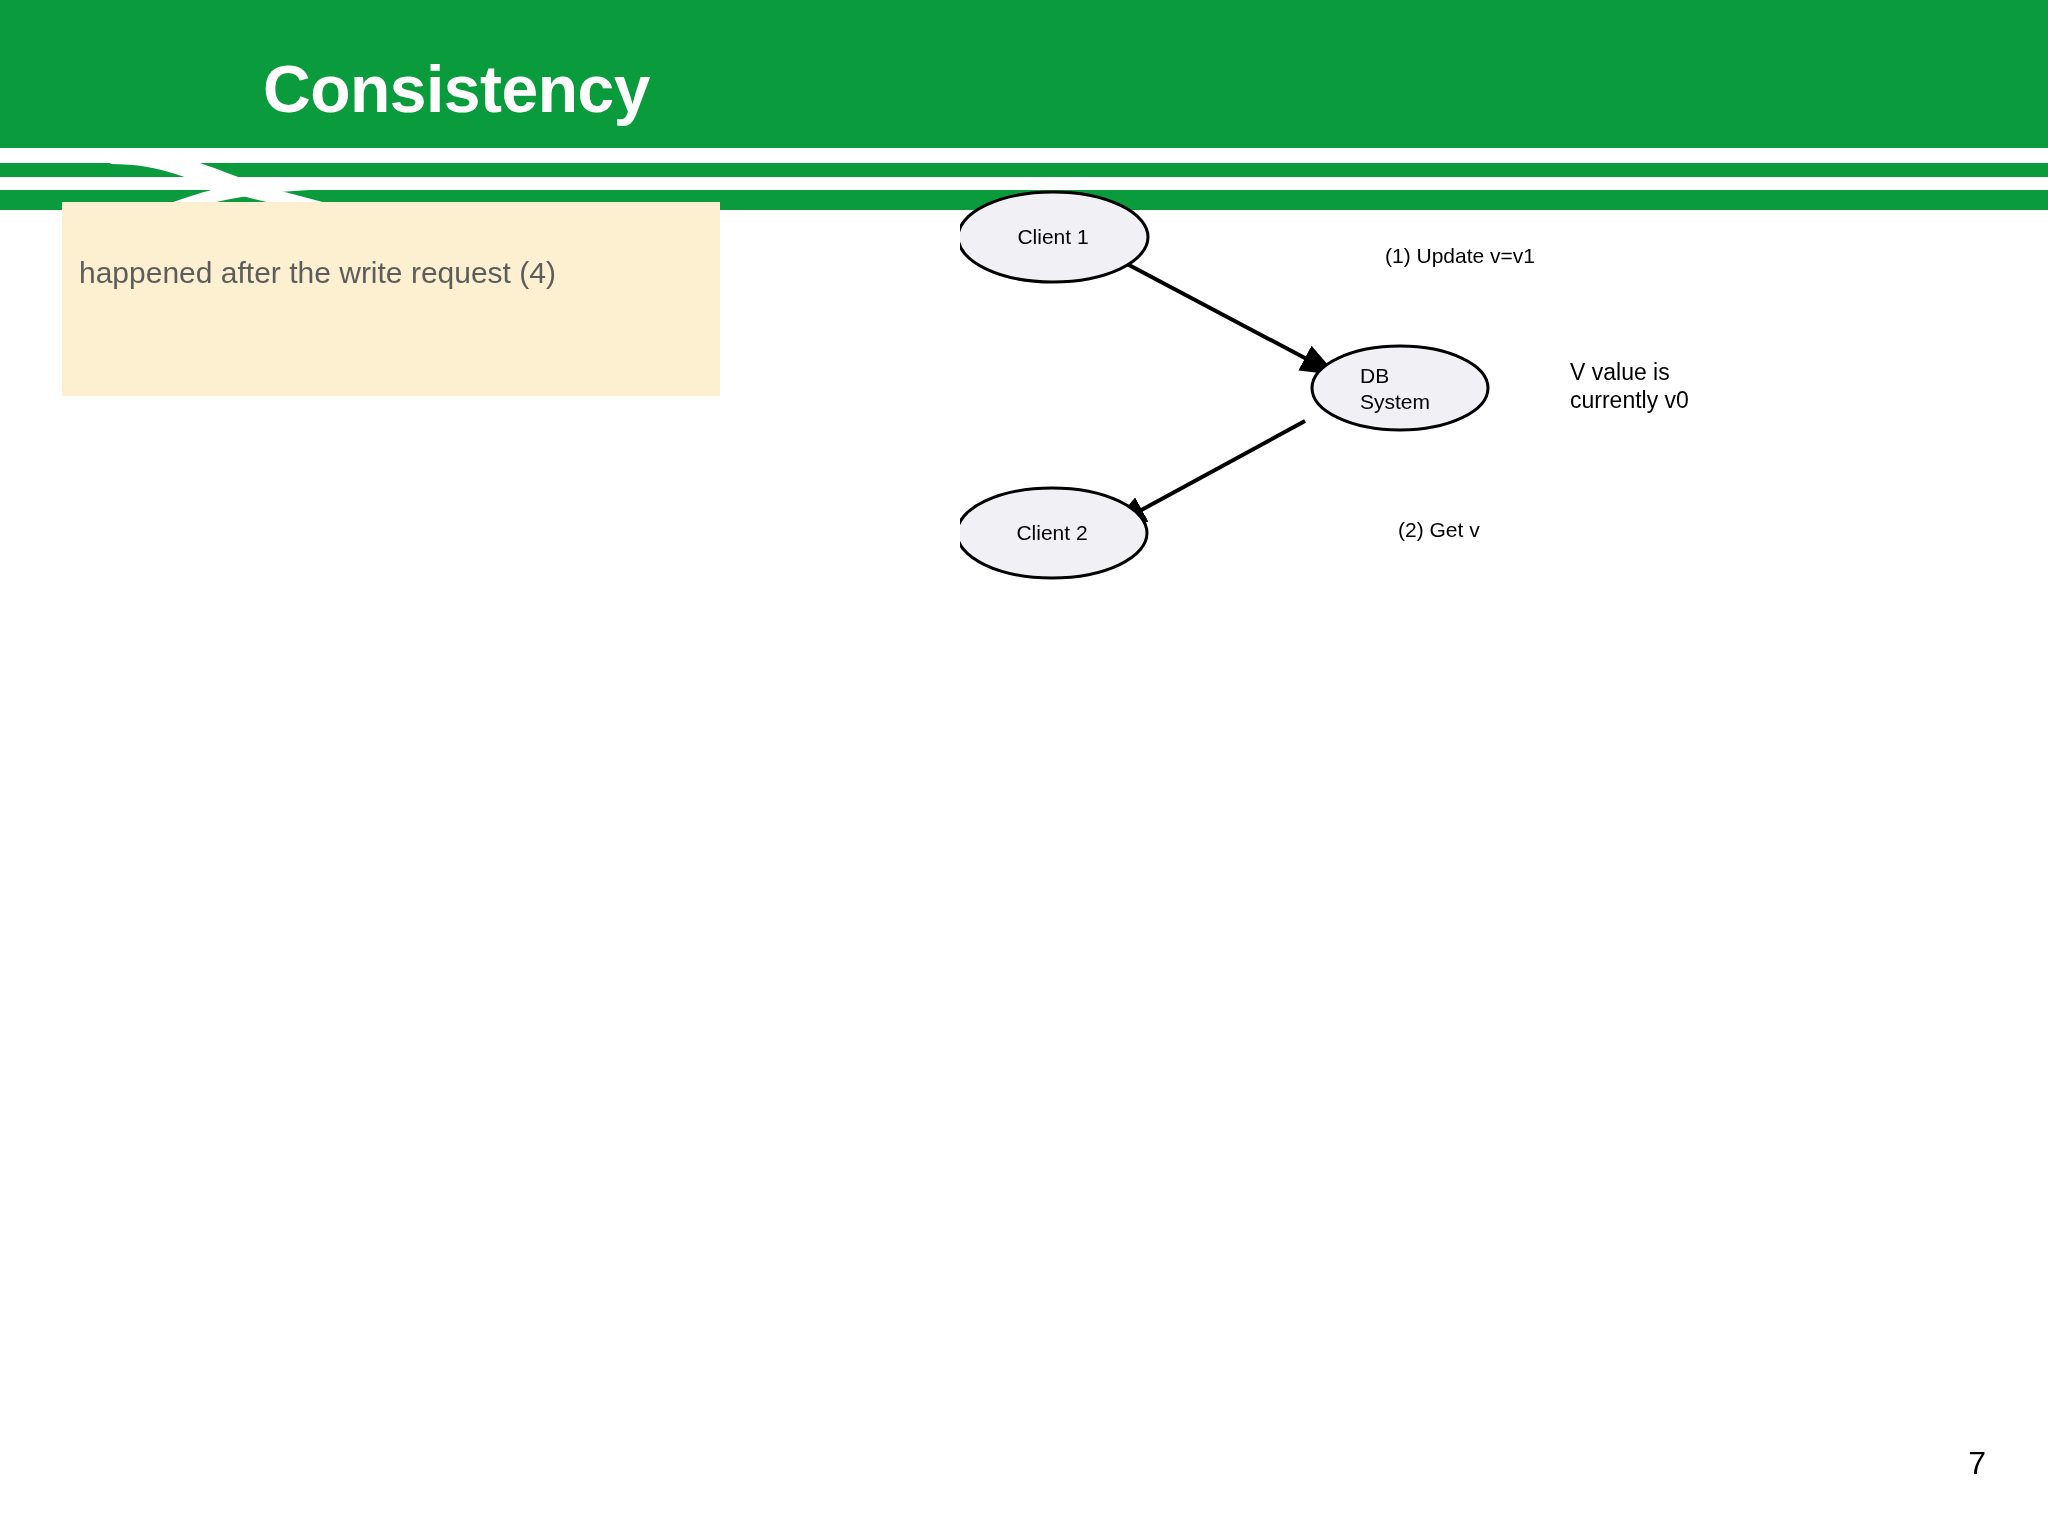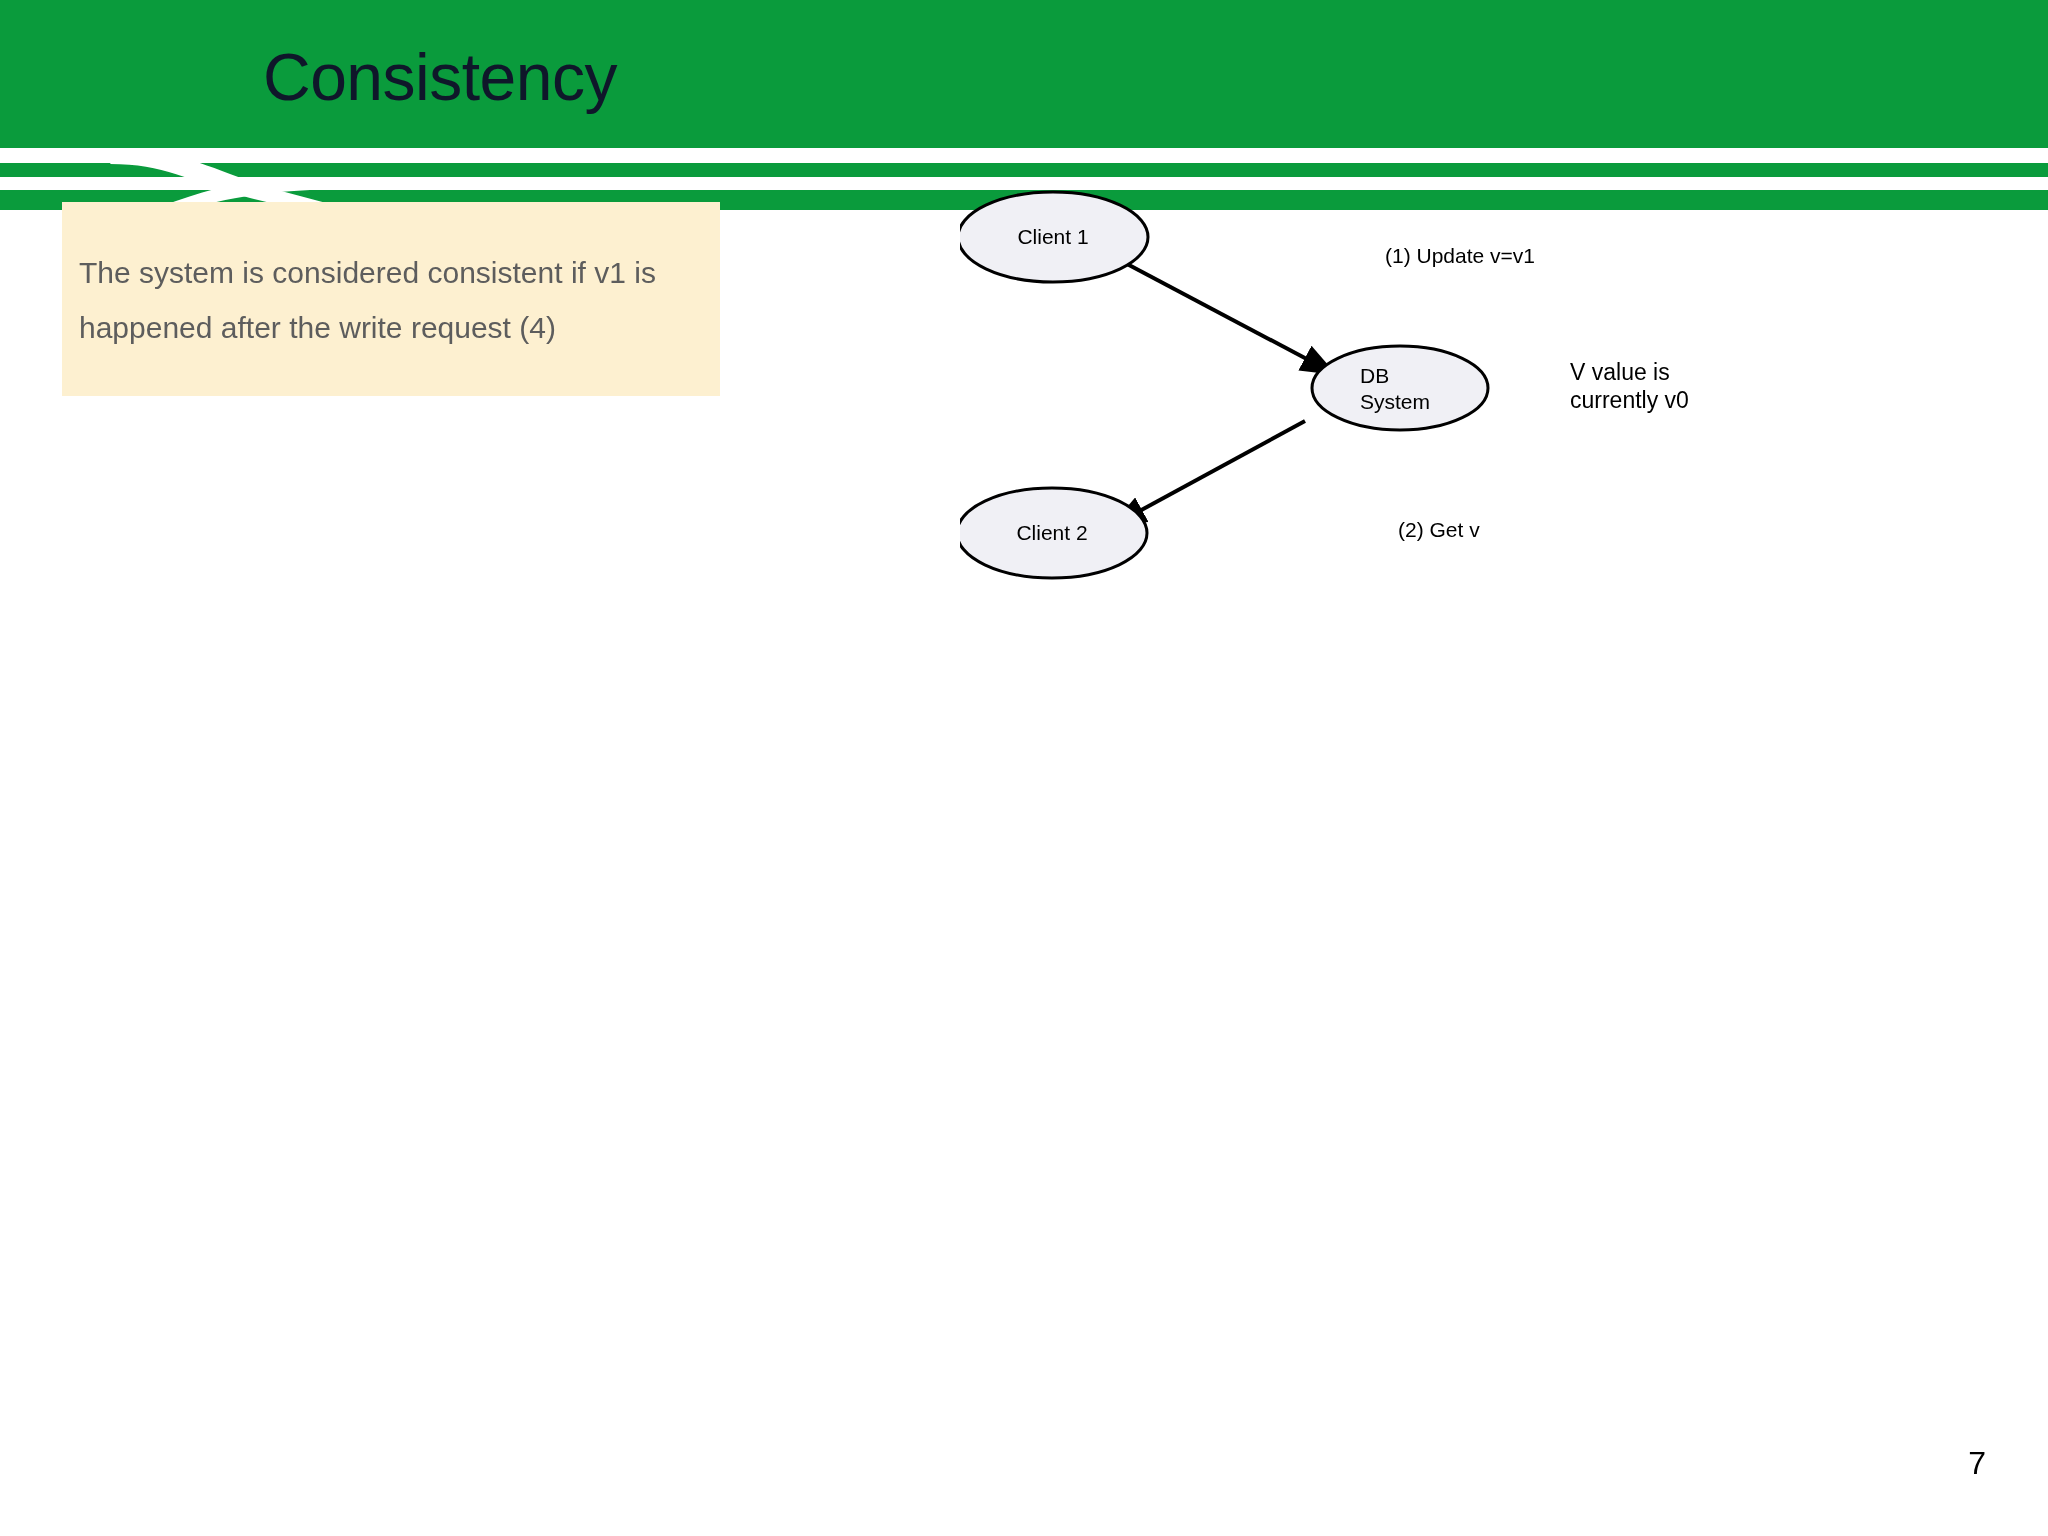--- a/index.html
+++ b/index.html
@@ -21,24 +21,24 @@
     left: 0;
     top: 0;
     width: 2048px;
     height: 186px;
     background: #0a9b3c;
     overflow: hidden;
   }
   .header-title {
     position: absolute;
     left: 263px;
-    top: 44px;
+    top: 56px;
     font-size: 66px;
-    font-weight: normal;
-    color: #0f172a;
+    font-weight: bold;
+    color: #ffffff;
     letter-spacing: -0.5px;
     line-height: 1;
     white-space: nowrap;
   }
   .header-stripes {
     position: absolute;
     left: 0;
     top: 0;
     width: 2048px;
     height: 186px;
@@ -127,21 +127,20 @@
   <rect x="0" y="29" width="2048" height="13" fill="#ffffff"></rect>
 
   <rect x="0" y="42" width="2048" height="20" fill="#0a9b3c"></rect>
 
   <path d="M 120,2 C 190,2 215,25 285,44 L 330,56 L 300,62 L 250,50 C 185,32 165,16 110,16 Z" fill="#ffffff"></path>
   <path d="M 150,62 C 200,44 235,32 300,29 L 2048,29 L 2048,42 L 310,42 C 245,45 215,54 185,62 Z" fill="#ffffff"></path>
 </svg>
 
 <div class="callout">
   <div class="callout-text">
-    <div>The system is considered consistent if v1 is</div>
     <div>happened after the write request (4)</div>
   </div>
 </div>
 
 <div class="diagram">
   <svg width="1088" height="480" viewBox="0 0 1088 480">
     <defs>
       <marker id="arrowhead" markerWidth="9" markerHeight="7" refX="8.5" refY="3.5" orient="auto" markerUnits="strokeWidth">
         <polygon points="0,0 9,3.5 0,7" fill="#000000"></polygon>
       </marker>

